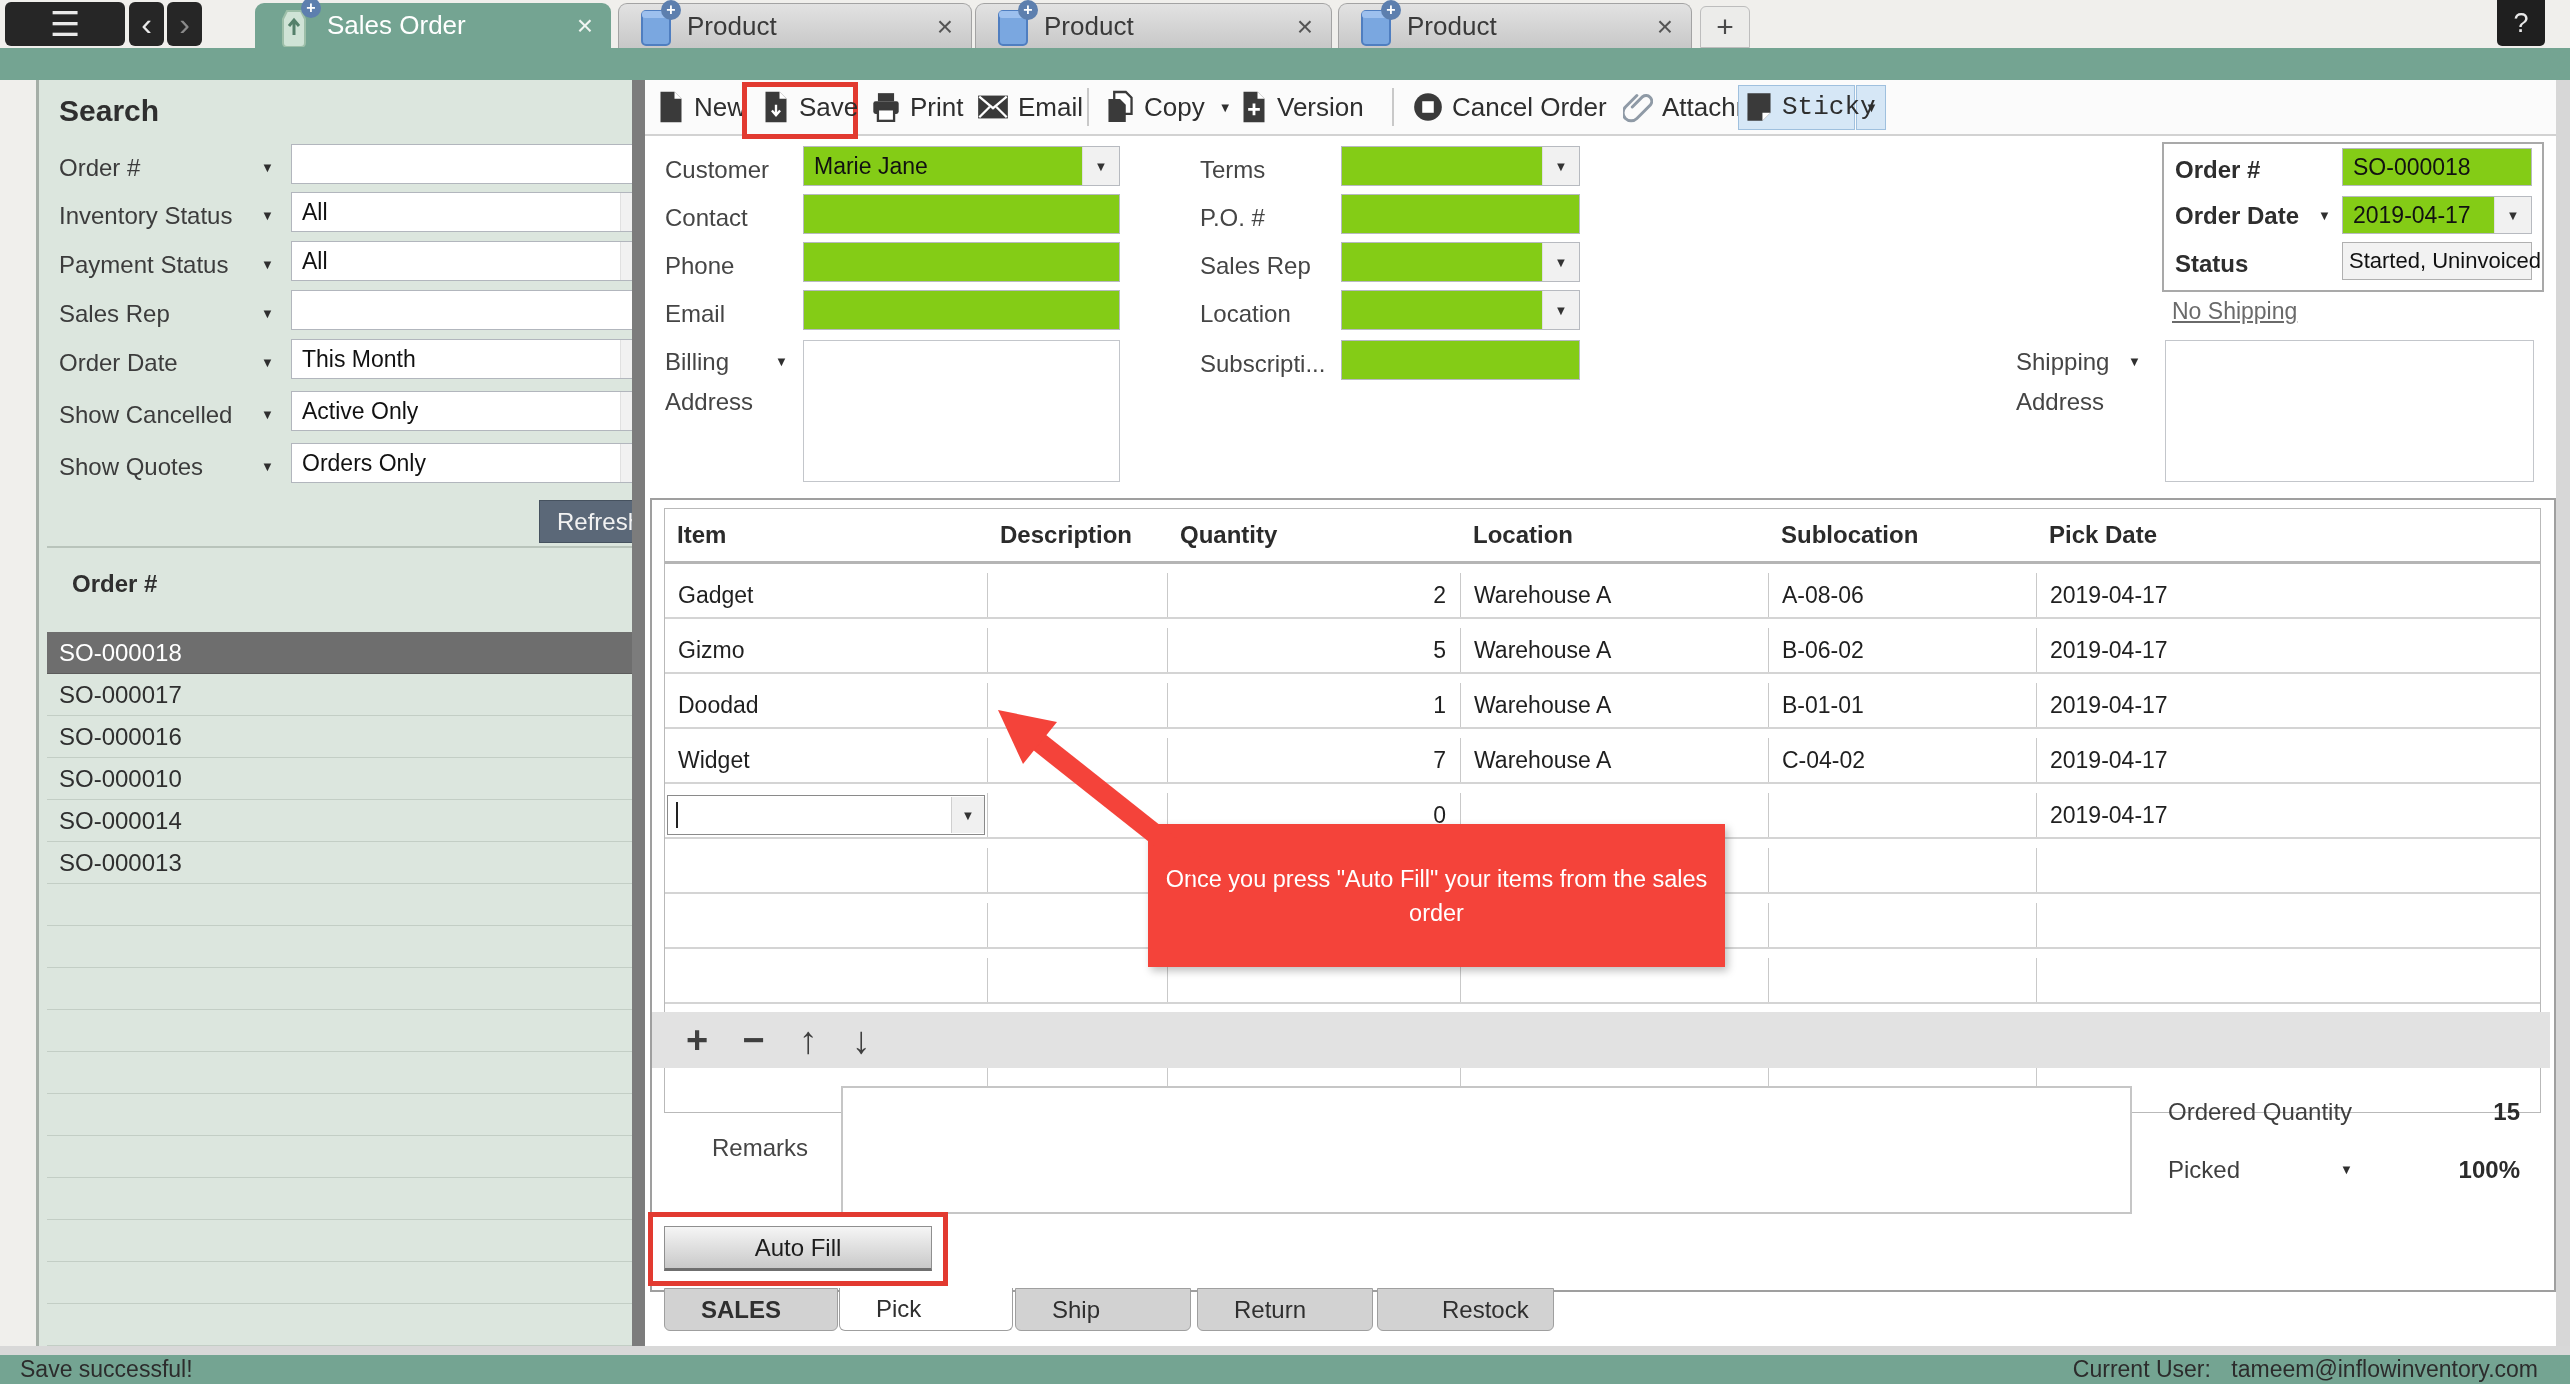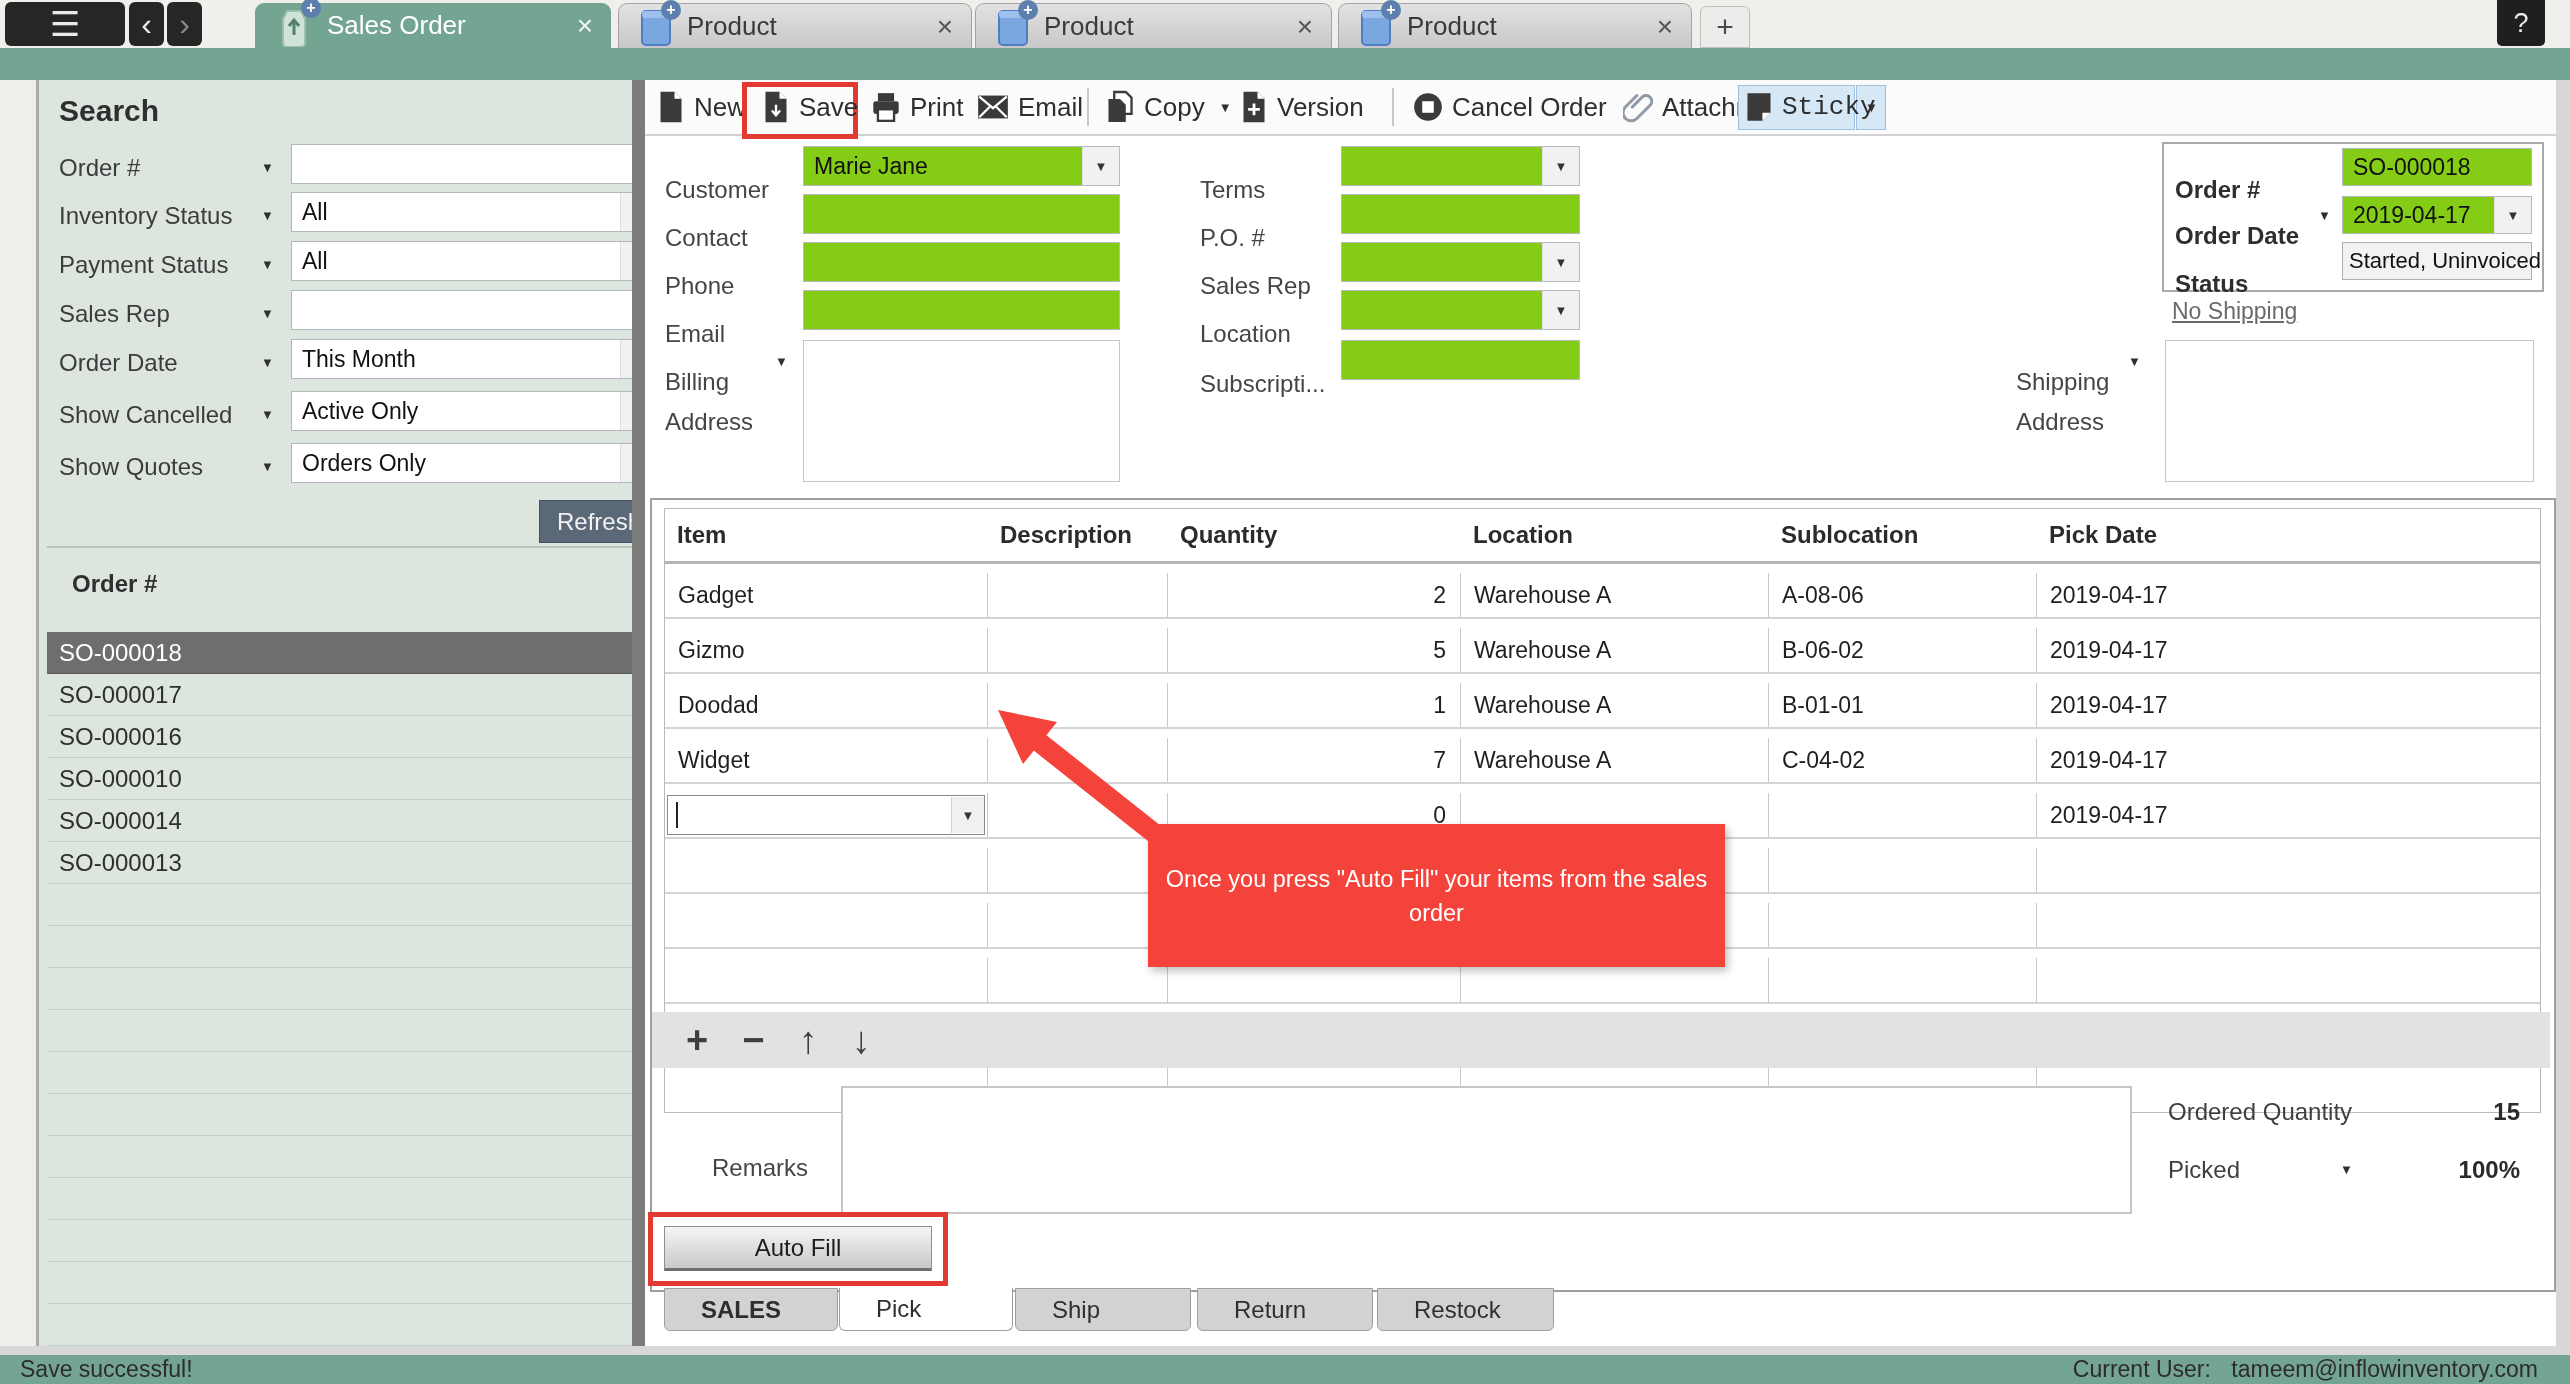--- a/index.html
+++ b/index.html
@@ -53,21 +53,21 @@
   
   #main{left:645px;top:80px;width:1911px;height:1266px;background:#ffffff;}
   #rightgutter{left:2556px;top:80px;width:14px;height:1266px;background:#d7d7d7;}
   #toolbar{left:645px;top:80px;width:1911px;height:54px;background:#fbfbfb;border-bottom:2px solid #d2d2d2;}
   .tbtn{position:absolute;top:0;height:54px;display:flex;align-items:center;font-size:26px;color:#2e2e2e;}
   .tbtn svg{margin-right:9px;}
   .tsep{position:absolute;top:8px;height:38px;width:0;border-left:2px solid #c9c9c9;}
   .redbox{position:absolute;border:5px solid #e23a30;}
   .sticky-hl{position:absolute;background:#d6e7f6;border:1px solid #9fc0de;}
 
-  .f-label{font-size:24px;color:#454545;margin-top:20px;}
+  .f-label{font-size:24px;color:#454545;}
   .f-input{background:#84cc16;border:1px solid #b7bac0;display:flex;align-items:center;font-size:23px;color:#111;}
   .f-input .val{margin-left:10px;white-space:nowrap;}
   .f-area{background:#fff;border:1px solid #c3c6cb;}
 
   #orderbox{left:2162px;top:142px;width:378px;height:146px;border:2px solid #a9a9a9;background:#fff;}
   .ro-box{background:#f2f2f2;border:1px solid #b0b0b0;display:flex;align-items:center;font-size:22px;color:#111;}
   #no-shipping{font-size:23px;color:#6a6a6a;text-decoration:underline;}
 
   
   #gridpanel{left:650px;top:498px;width:1902px;height:790px;border:2px solid #9f9f9f;background:#fff;}
@@ -536,21 +536,21 @@
     </div>
   <div class="btab active" style="left:839px;width:174px;">
     <span class="btlabel">Pick</span>
     </div>
   <div class="btab" style="left:1015px;width:176px;">
     <span class="btlabel">Ship</span>
     </div>
   <div class="btab" style="left:1197px;width:176px;">
     <span class="btlabel">Return</span>
     </div>
-  <div class="btab" style="left:1377px;width:177px;">
+  <div class="btab" style="left:1377px;width:177px;padding-left:28px;">
     <span class="btlabel">Restock</span>
     </div>
 
   <div id="statusstrip" class="abs"></div>
   <div id="statusbar" class="abs">
     <span class="msg">Save successful!</span>
     <span class="user">
       <span>Current User:</span>
       <span style="margin-left:14px;">tameem@inflowinventory.com</span>
     </span>

